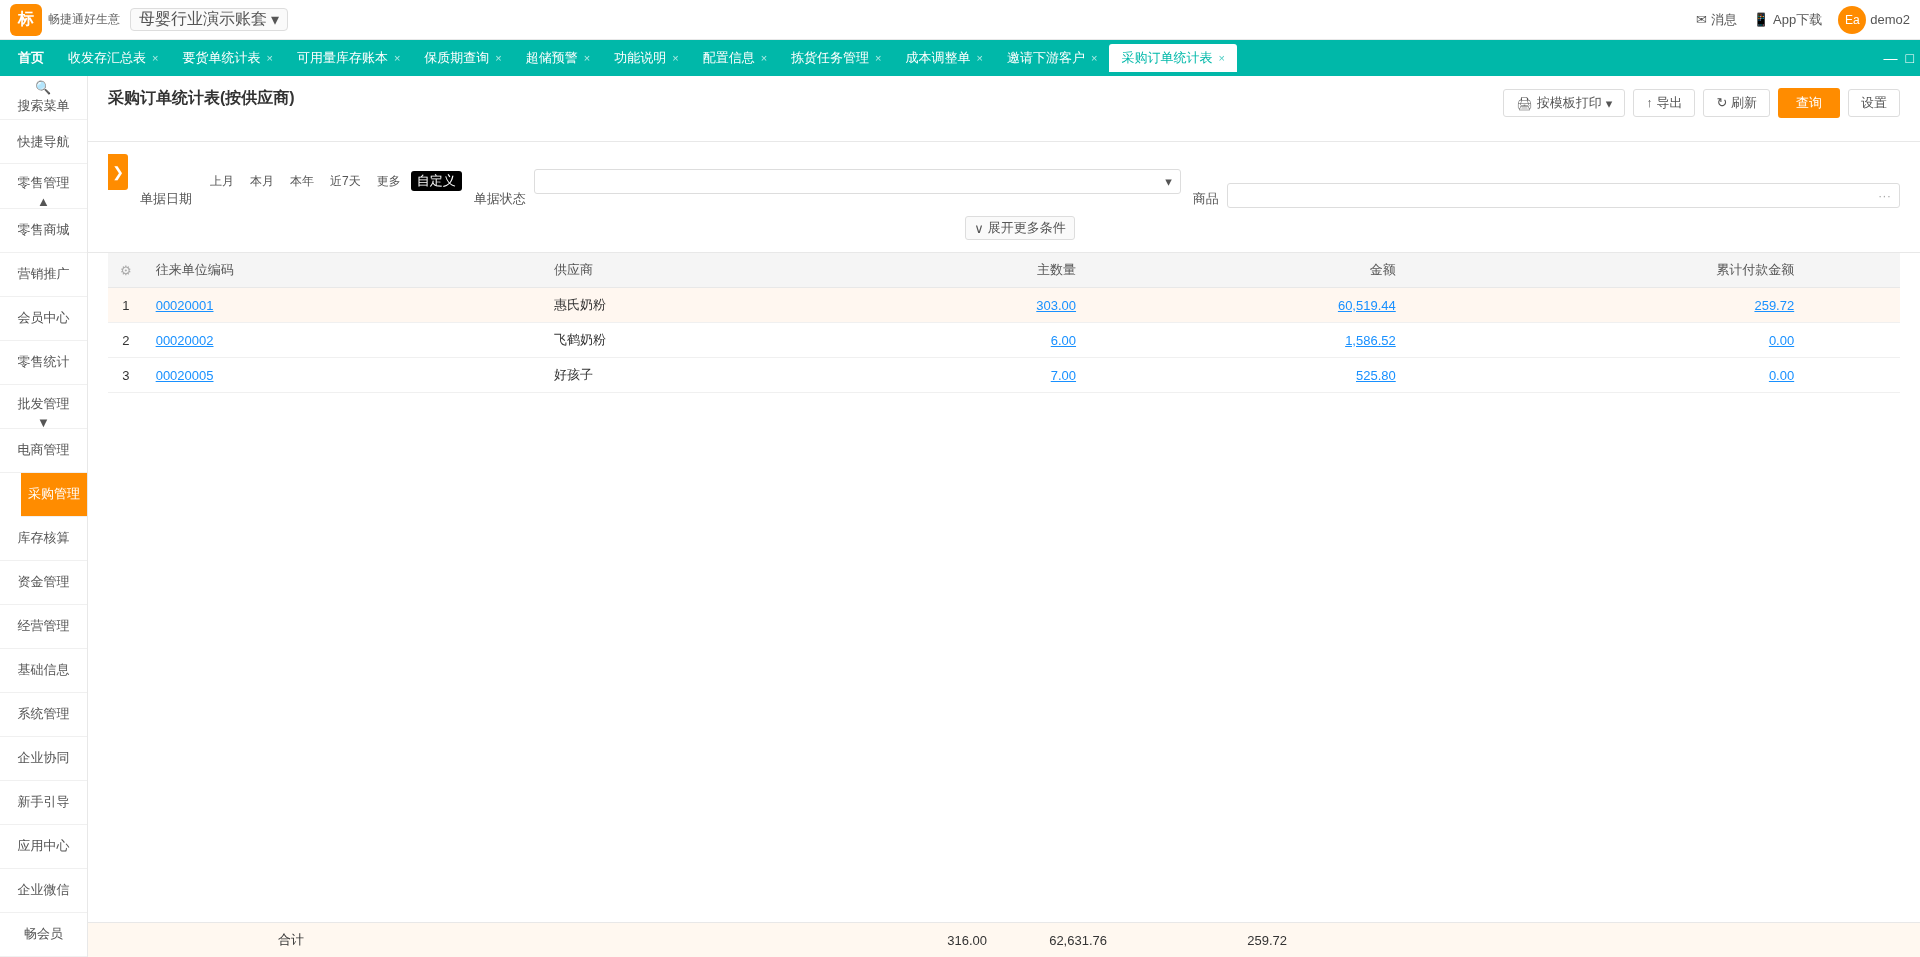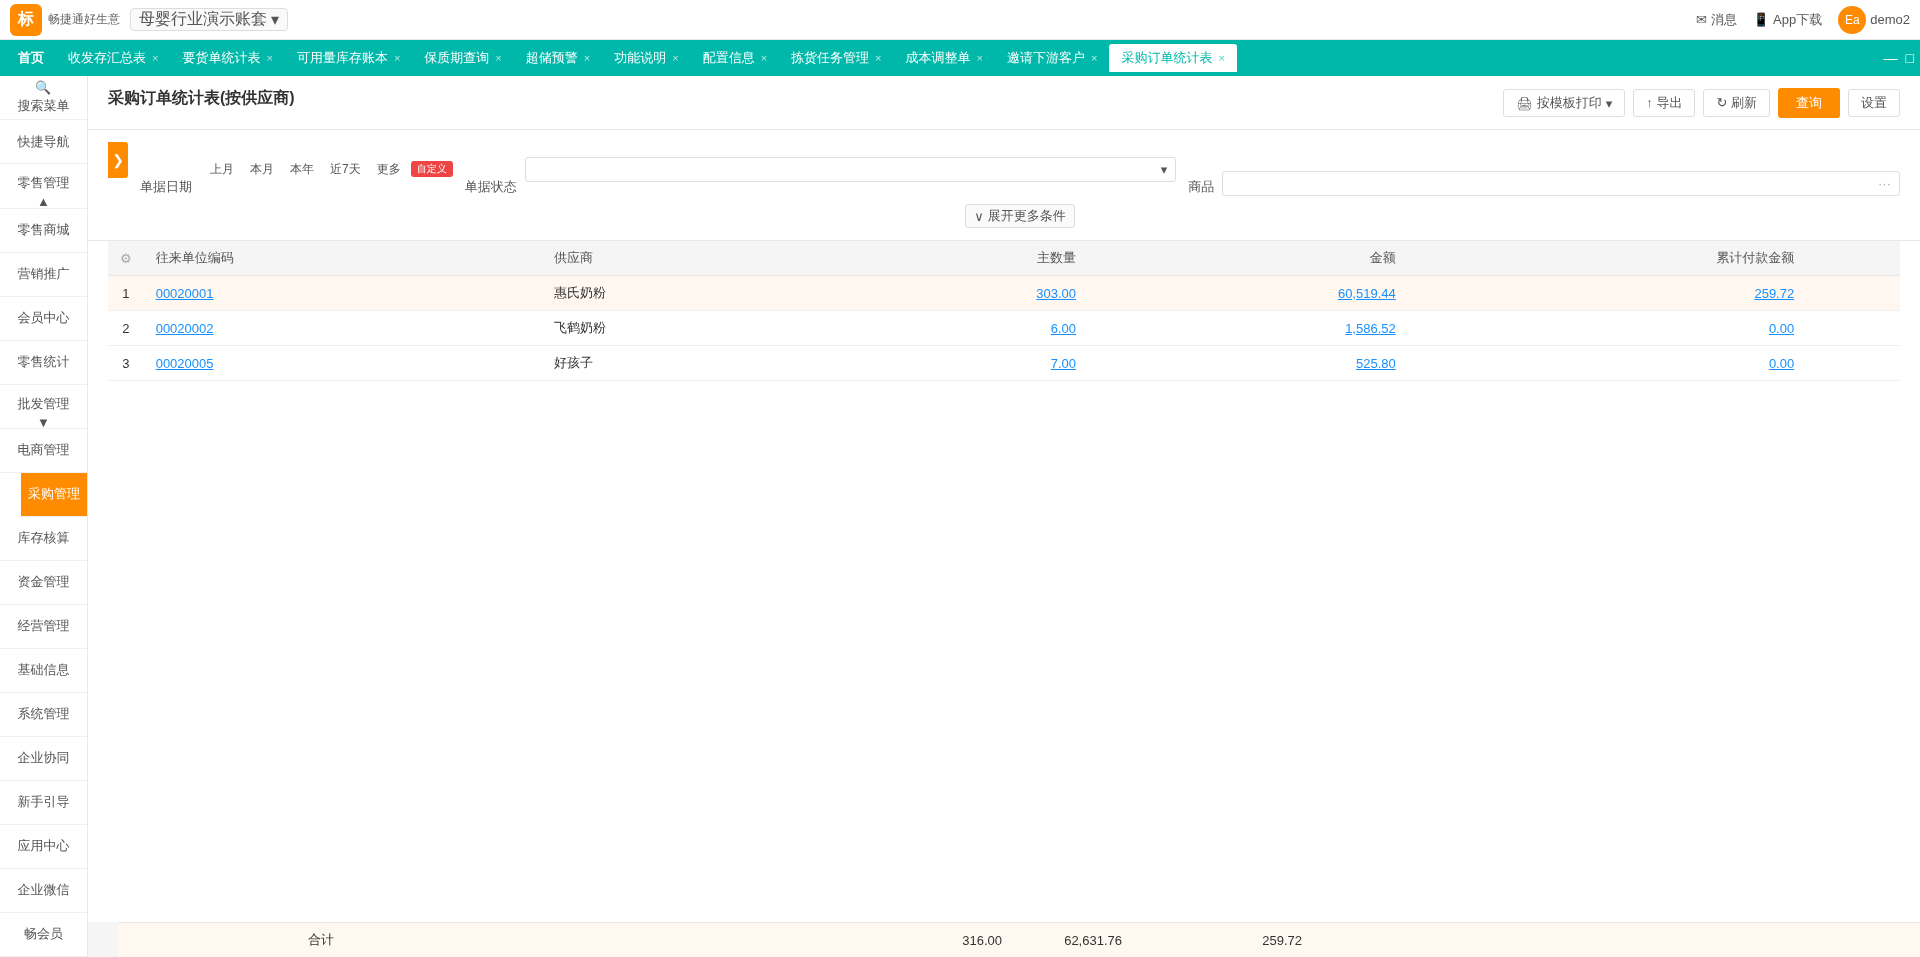--- a/index.html
+++ b/index.html
@@ -52,40 +52,40 @@
       flex-direction: column; gap: 2px; min-height: 44px;
     }
     .sidebar-item.active { background: #ff8c00; color: #fff; margin-left: 21px; }
     .sidebar-item.has-arrow { flex-direction: column; justify-content: space-between; padding: 10px 8px; }
 
     
     .content-area { flex: 1; display: flex; flex-direction: column; overflow: hidden; }
 
     
     .page-header {
-      background: #fff; padding: 12px 20px 0 20px;
+      background: #fff; padding: 12px 20px 12px 20px;
       border-bottom: 1px solid #e8e8e8;
     }
     .page-title { font-size: 16px; font-weight: bold; color: #333; margin-bottom: 10px; }
 
     
     .filter-bar {
       background: #fff; padding: 12px 20px;
       border-bottom: 1px solid #e8e8e8;
     }
     .filter-row { display: flex; align-items: center; gap: 12px; flex-wrap: wrap; margin-bottom: 8px; }
     .filter-label { color: #555; font-size: 13px; white-space: nowrap; margin-top: 36px; }
     .filter-date-shortcuts { display: flex; gap: 4px; align-items: center; }
     .date-shortcut {
       padding: 2px 6px; font-size: 12px; color: #555; cursor: pointer;
       border-radius: 2px;
     }
     .date-range-tag {
-      background: #ef4444; color: #fff; padding: 1px 6px; border-radius: 3px;
-      font-size: 10px; cursor: pointer;
+      background: #000000; color: #fff; padding: 1px 6px; border-radius: 3px;
+      font-size: 13px; cursor: pointer;
     }
     .filter-expand-btn {
       display: flex; align-items: center; gap: 4px; color: #555;
       font-size: 13px; cursor: pointer; padding: 2px 8px;
       border: 1px solid #ddd; border-radius: 3px; background: #fafafa;
     }
     .filter-select {
       display: flex; align-items: center; gap: 4px; color: #555;
       font-size: 13px; padding: 4px 8px; border: 1px solid #ddd;
       border-radius: 3px; background: #fff; min-width: 160px; cursor: pointer;
@@ -123,21 +123,21 @@
     }
     tr.row-highlight { background: #fff7f0; }
     td.link { color: #1890ff; text-decoration: underline; cursor: pointer; }
     td.num-link { color: #1890ff; text-decoration: underline; cursor: pointer; text-align: right; }
     .settings-icon-col { width: 30px; text-align: center; color: #aaa; cursor: pointer; }
 
     
     .table-footer {
       background: #fff8f0; border-top: 1px solid #e8e8e8;
       display: flex; align-items: center; padding: 8px 20px;
-      font-size: 13px; color: #333; font-weight: normal; margin-left: 30px;
+      font-size: 13px; color: #333; font-weight: normal;
     }
 
     
     .expand-btn {
       background: #ff8c00; color: #fff; border: none;
       width: 20px; height: 36px; cursor: pointer;
       display: flex; align-items: center; justify-content: center;
       border-radius: 0 3px 3px 0; font-size: 14px; flex-shrink: 0;
     }
   </style>

